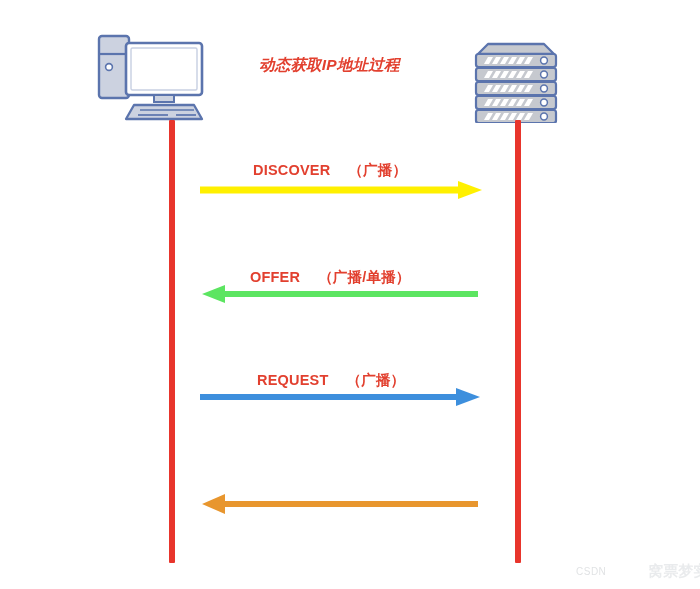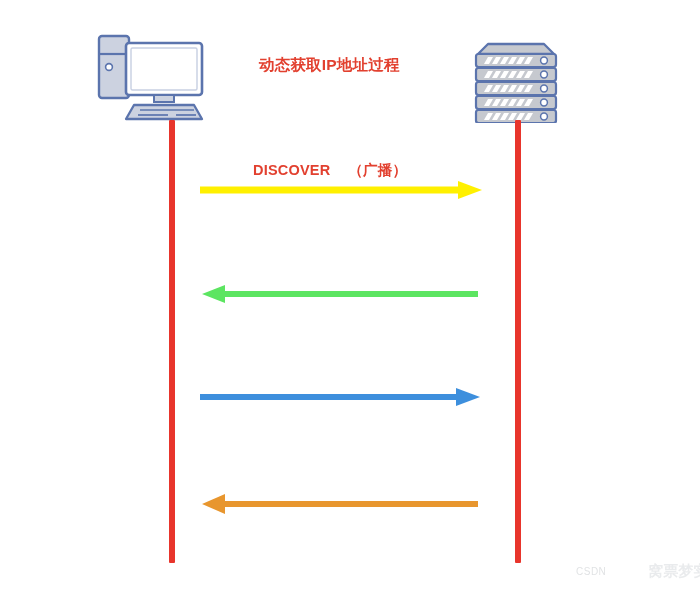--- a/index.html
+++ b/index.html
@@ -26,20 +26,21 @@
   #diagram-title {
     left: 259px;
     top: 55px;
     width: 190px;
     text-align: left;
     font-size: 15.5px;
     font-weight: bold;
     color: #e2402f;
     letter-spacing: 0.2px;
     white-space: nowrap;
+    font-style: italic;
   }
 
   
   .lifeline {
     width: 6px;
     background: #e8352c;
     border-radius: 1px;
   }
   #lifeline-client { left: 169px; top: 120px; height: 443px; }
   #lifeline-server { left: 515px; top: 120px; height: 443px; }
@@ -182,25 +183,31 @@
   <div class="abs lifeline" id="lifeline-server"></div>
 
   <div class="msg-label" style="left:253px; top:161px;">
     <span class="msg-name">DISCOVER</span><span class="msg-scope">（广播）</span>
   </div>
   <svg class="arrow-svg" style="top:178px;" width="300" height="24">
     <line x1="10" y1="12" x2="272" y2="12" stroke="#fff000" stroke-width="7"></line>
     <path d="M268 3 L292 12 L268 21 Z" fill="#fff000"></path>
   </svg>
 
+  <div class="msg-label" style="left:250px; top:268px;">
+    <span class="msg-name">OFFER</span><span class="msg-scope">（广播/单播）</span>
+  </div>
   <svg class="arrow-svg" style="top:282px;" width="300" height="24">
     <line x1="30" y1="12" x2="288" y2="12" stroke="#5ce561" stroke-width="6"></line>
     <path d="M35 3 L12 12 L35 21 Z" fill="#5ce561"></path>
   </svg>
 
+  <div class="msg-label" style="left:257px; top:371px;">
+    <span class="msg-name">REQUEST</span><span class="msg-scope">（广播）</span>
+  </div>
   <svg class="arrow-svg" style="top:385px;" width="300" height="24">
     <line x1="10" y1="12" x2="270" y2="12" stroke="#3d8fdd" stroke-width="6"></line>
     <path d="M266 3 L290 12 L266 21 Z" fill="#3d8fdd"></path>
   </svg>
 
   <svg class="arrow-svg" style="top:492px;" width="300" height="24">
     <line x1="30" y1="12" x2="288" y2="12" stroke="#e8962e" stroke-width="6"></line>
     <path d="M35 2 L12 12 L35 22 Z" fill="#e8962e"></path>
   </svg>
 

